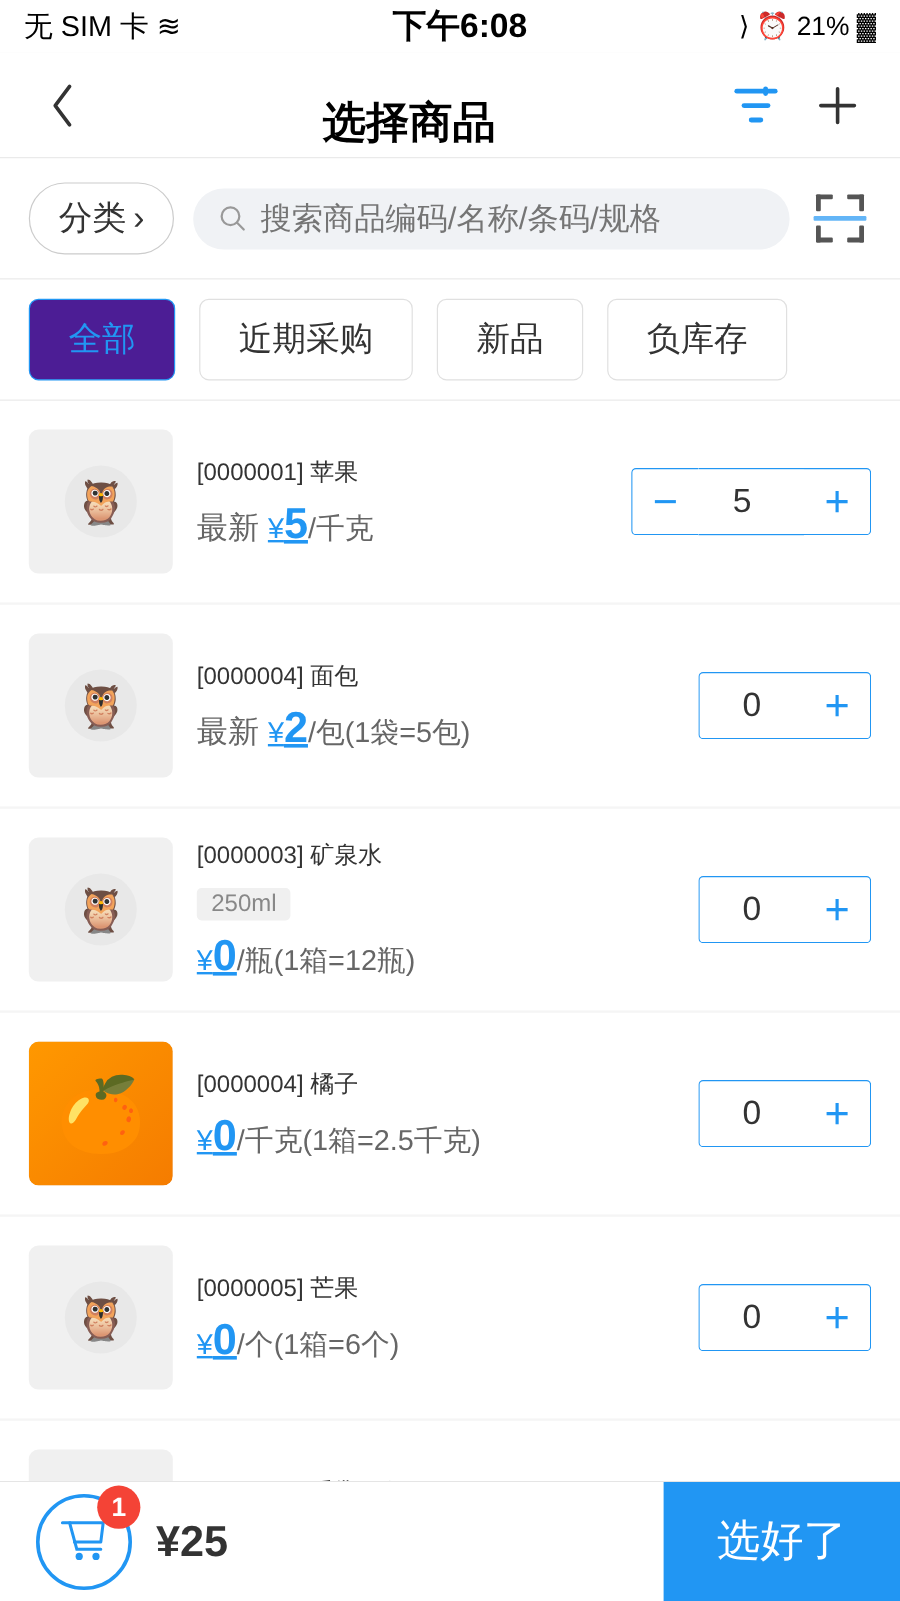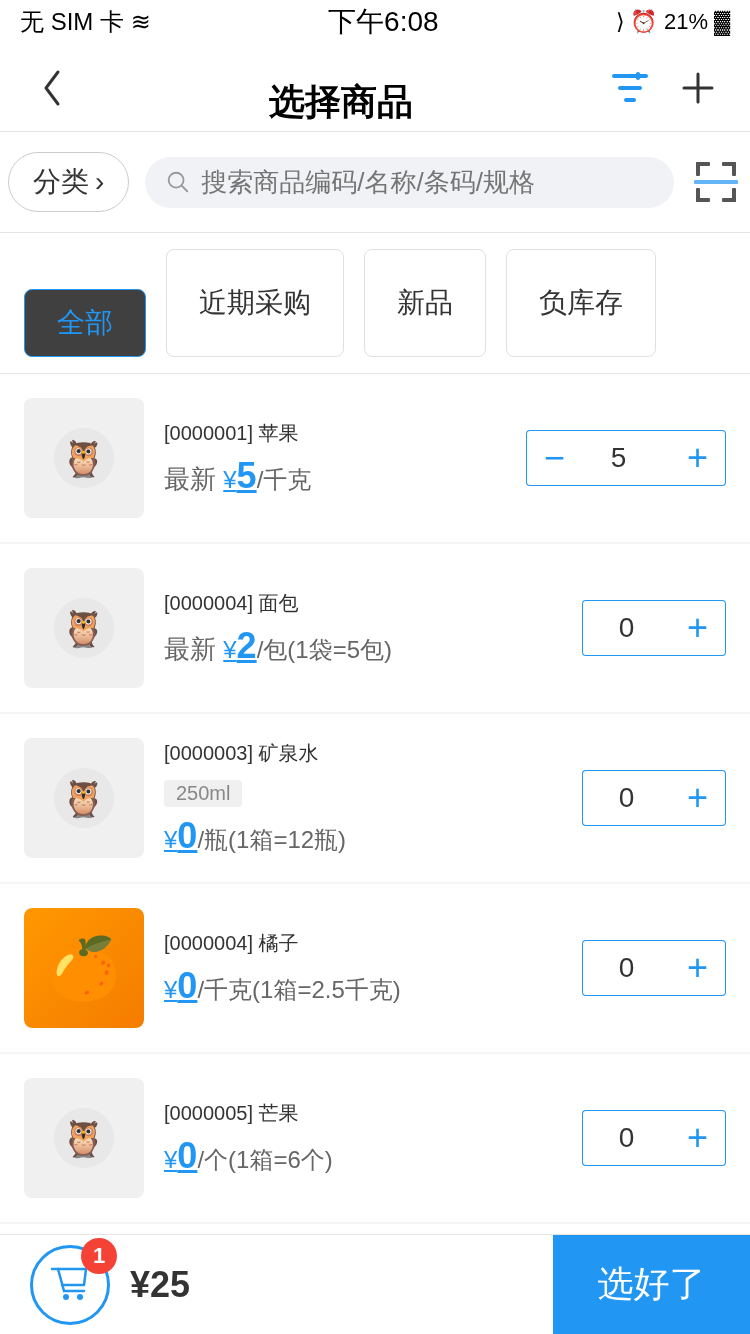--- a/index.html
+++ b/index.html
@@ -18,21 +18,21 @@
       background: #fff;
       height: 44px;
       display: flex;
       align-items: center;
       justify-content: space-between;
       padding: 0 20px;
       font-size: 24px;
       color: #000;
     }
     .status-left { display: flex; align-items: center; gap: 8px; }
-    .status-center { font-size: 28px; font-weight: 400; }
+    .status-center { font-size: 28px; font-weight: 700; }
     .status-right { display: flex; align-items: center; gap: 6px; font-size: 22px; }
 
     
     .nav-bar {
       background: #fff;
       height: 88px;
       display: flex;
       align-items: center;
       justify-content: space-between;
       padding: 0 30px;
@@ -54,21 +54,21 @@
       height: 44px;
       display: flex;
       align-items: center;
       justify-content: center;
       cursor: pointer;
     }
 
     
     .filter-row {
       background: #fff;
-      padding: 20px 8px;
+      padding: 20px 24px;
       display: flex;
       align-items: center;
       gap: 16px;
       border-bottom: 1px solid #e5e5e5;
     }
     .category-btn {
       border: 1px solid #ccc;
       border-radius: 32px;
       padding: 10px 24px;
       font-size: 28px;
@@ -119,22 +119,21 @@
       border-radius: 8px;
       font-size: 28px;
       color: #333;
       border: 1px solid #e0e0e0;
       cursor: pointer;
       background: #fff;
     }
     .tab-item.active {
       border-color: #2196F3;
       color: #2196F3;
-      background: #404040;
-      margin-top: 40px;
+      background: #4c1d95;
     }
 
     
     .product-list {
       background: #f5f5f5;
     }
     .product-item {
       background: #fff;
       margin-bottom: 2px;
       padding: 24px;

